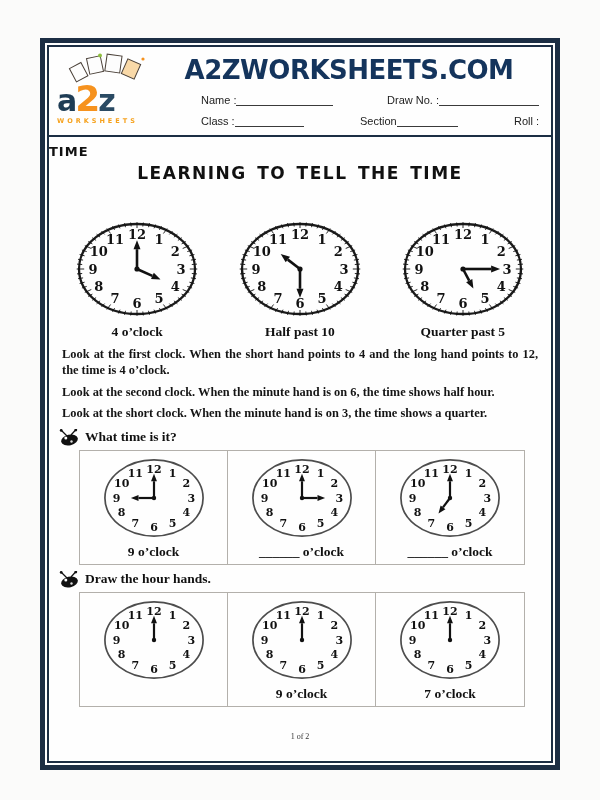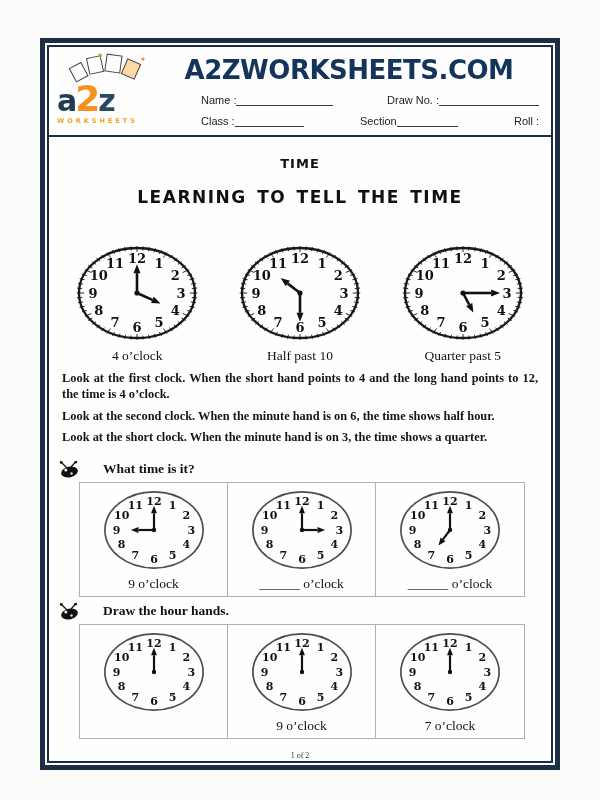--- a/index.html
+++ b/index.html
@@ -61,51 +61,51 @@
   .field-label { white-space: nowrap; padding-left: 44px; }
   .field-line { border-bottom: 1px solid #3a3a3a; height: 12px; display: inline-block; }
   .fl-name { flex: 1 1 auto; margin-right: 10px; }
   .fl-roll { width: 100px; }
   .fl-class { width: 86px; margin-right: 12px; }
   .fl-section { width: 76px; margin-right: 12px; }
   .fl-date { flex: 1 1 auto; }
   .header-rule { border-top: 2px solid #1c2e44; flex: 0 0 auto; }
   
   .subject-title {
-    margin-top: 19px; text-align: center;
+    margin-top: 7px; text-align: left;
     font-family: "DejaVu Sans", sans-serif; font-weight: bold;
     font-size: 13px; letter-spacing: 1px; color: #111;
   }
   .lesson-title {
-    margin-top: 16px; text-align: center;
+    margin-top: 4px; text-align: center;
     font-family: "DejaVu Sans", sans-serif; font-weight: bold;
     font-size: 17px; letter-spacing: 1.5px; word-spacing: 3px; color: #111;
   }
   
   .example-row {
     margin: 34px 8px 0 8px;
     display: flex; justify-content: space-between;
   }
   .clock-fig { width: 33%; text-align: center; }
   .clock-box { width: 150px; height: 104px; margin: 0 auto; }
   .clock-box svg { width: 100%; height: 100%; }
   .clock-label {
-    margin-top: 3px; font-weight: normal; font-size: 13.5px; color: #111;
+    margin-top: 3px; font-weight: bold; font-size: 13.5px; color: #111;
     white-space: nowrap;
   }
   
   .paragraphs { margin: 6px 13px 0 13px; }
   .paragraphs p {
     font-size: 12.4px; font-weight: 600; line-height: 1.32;
     text-align: justify; margin-bottom: 5px; color: #151515;
   }
   
   .section-head {
-    margin: 10px 10px 0 10px;
-    display: flex; align-items: center; gap: 22px;
+    margin: 2px 10px 0 10px;
+    display: flex; align-items: center; gap: 4px;
     font-weight: bold; font-size: 13.5px; color: #111;
   }
   .bug { flex: 0 0 auto; }
   .q-table {
     margin: 4px 26px 0 30px;
     display: flex;
     border: 1px solid #b3b0ab;
   }
   .q-cell {
     flex: 1 1 33.33%;
@@ -113,21 +113,21 @@
     text-align: center;
     padding: 3px 0 4px 0;
   }
   .q-cell:last-child { border-right: none; }
   .q-cell .clock-box { width: 140px; height: 88px; }
   .q-cell .clock-label { margin-top: 2px; }
   
   .footer {
     margin-top: auto;
     text-align: center; font-size: 8px; color: #333;
-    padding-bottom: 1px;
+    padding-bottom: 20px;
   }
 </style>
 </head>
 <body>
 
 <div class="frame">
   <div class="frame-inner">
 
     <div class="header">
       <div class="logo">

